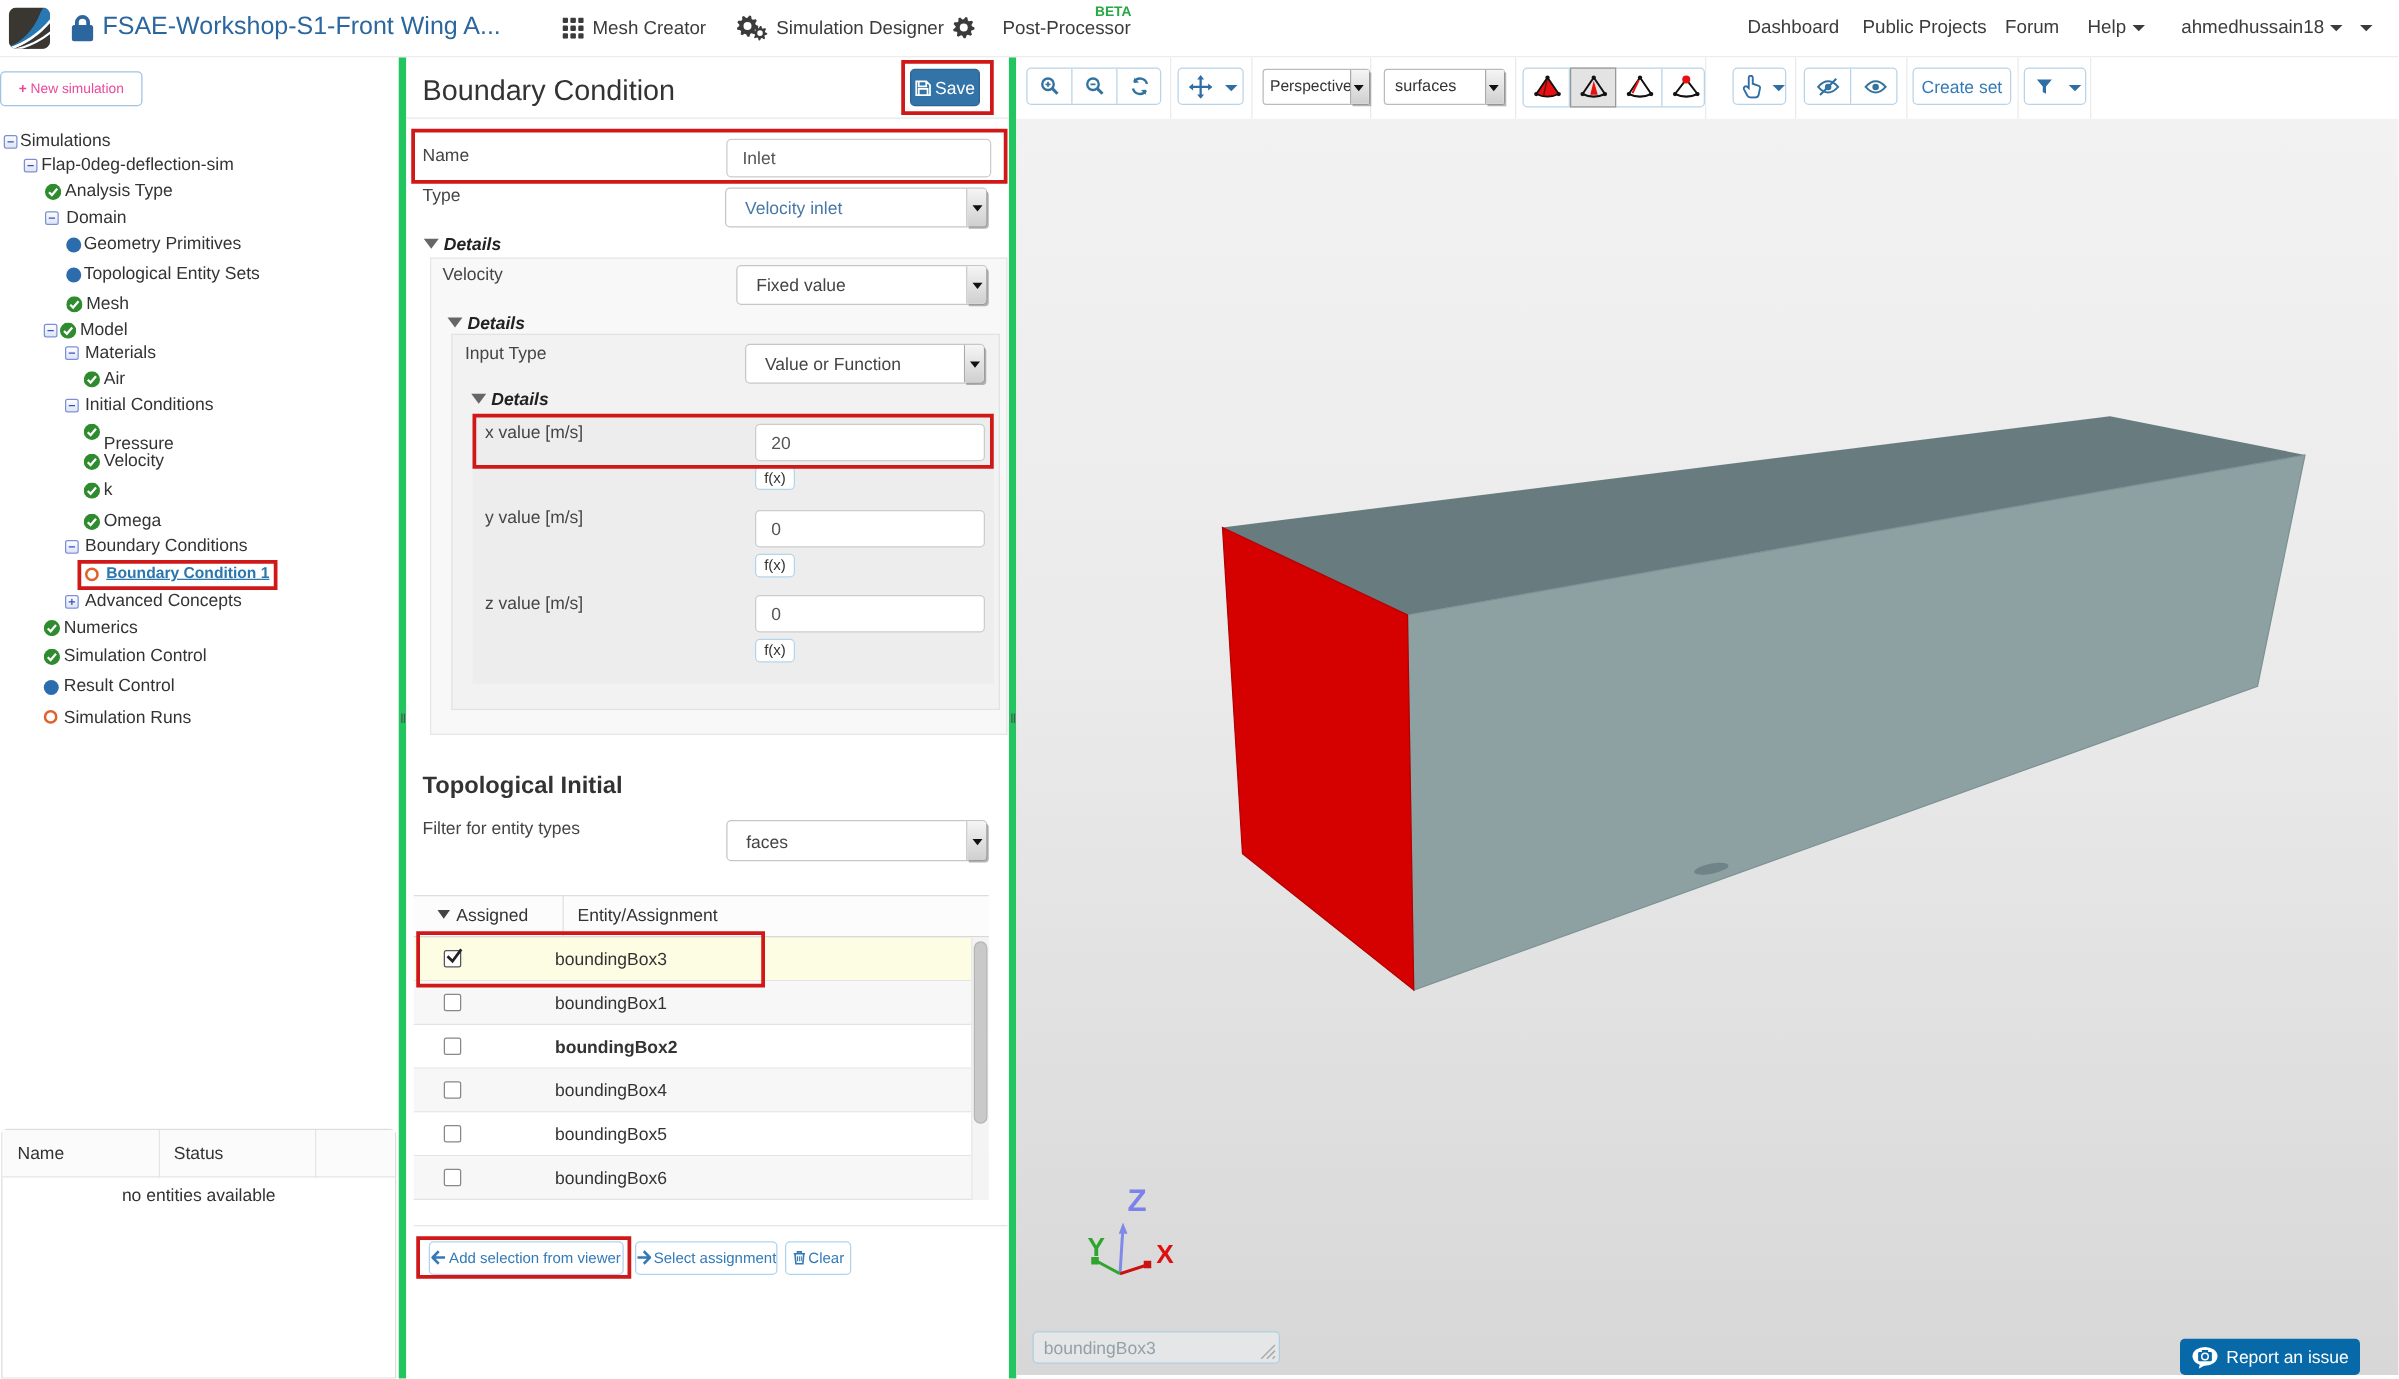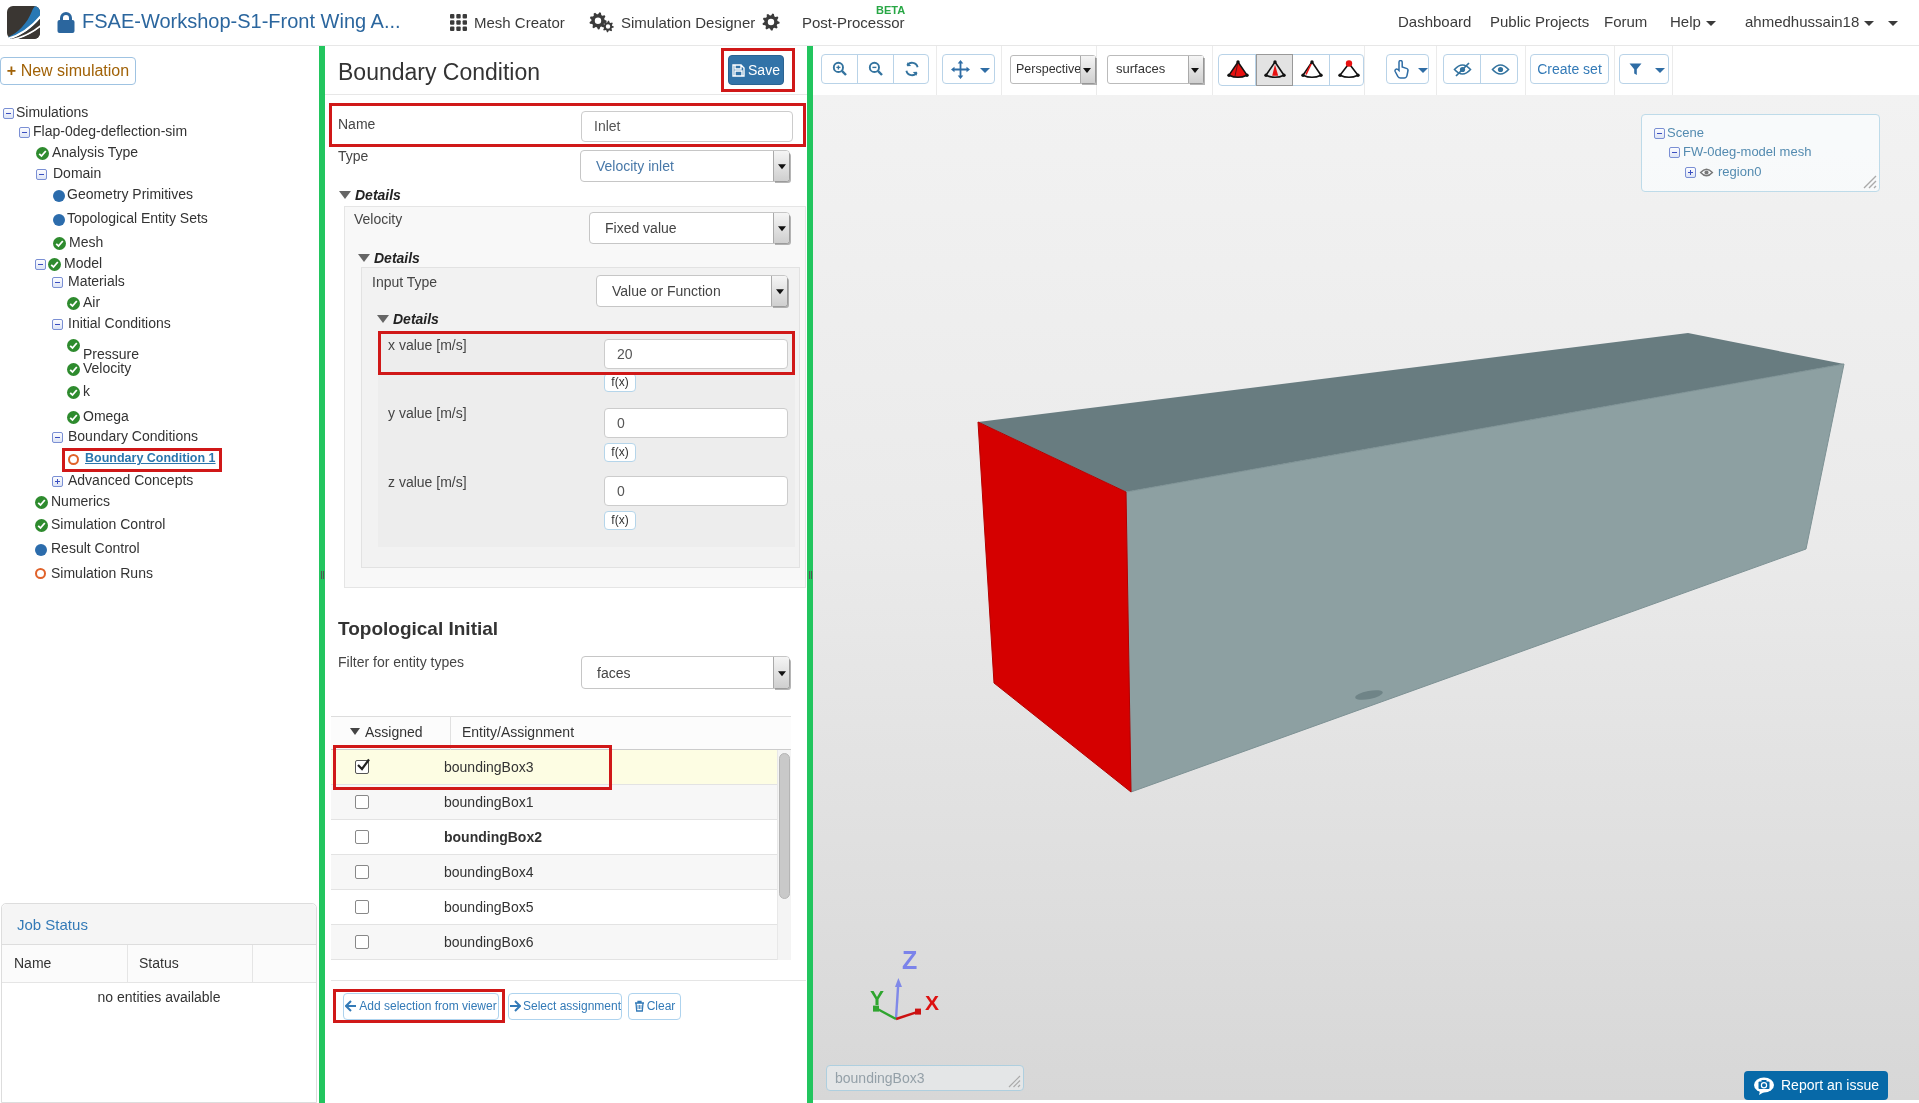--- a/index.html
+++ b/index.html
@@ -6,21 +6,21 @@
 html,body{width:1919px;height:1103px;overflow:hidden;background:#fff;}
 body{font-family:"Liberation Sans",sans-serif;color:#333;}
 .abs{position:absolute;}
 #page{position:relative;width:1919px;height:1103px;background:#fff;overflow:hidden;}
 
 #navbar{position:absolute;left:0;top:0;width:1919px;height:46px;background:#fff;border-bottom:1px solid #e7e7e7;}
 .navtxt{position:absolute;top:13px;font-size:15px;color:#3b3b3b;white-space:nowrap;}
 .caret{display:inline-block;width:0;height:0;border-left:5px solid transparent;border-right:5px solid transparent;border-top:5px solid #3b3b3b;vertical-align:middle;margin-left:5px;}
 
 #leftpanel{position:absolute;left:0;top:46px;width:319px;height:1057px;background:#fff;}
-#newsim{position:absolute;left:0px;top:11px;width:136px;height:28px;border:1px solid #9fc3e2;border-radius:4px;background:#fff;color:#a16207;font-size:16px;line-height:26px;text-align:center;}
+#newsim{position:absolute;left:0px;top:11px;width:114px;height:28px;border:1px solid #9fc3e2;border-radius:4px;background:#fff;color:#ec4899;font-size:11px;line-height:26px;text-align:center;}
 .trow{position:absolute;height:20px;font-size:14px;color:#333;white-space:nowrap;}
 .minusbox,.plusbox{position:absolute;width:11px;height:11px;border:1px solid #7a8fd4;border-radius:2px;background:linear-gradient(#fdfdff,#dde4f5);}
 .minusbox::after,.plusbox::after{content:"";position:absolute;left:2px;top:4px;width:5px;height:1px;background:#3b4fc0;}
 .plusbox::before{content:"";position:absolute;left:4px;top:2px;width:1px;height:5px;background:#3b4fc0;}
 .gcheck{position:absolute;width:13px;height:13px;}
 .bdot{position:absolute;width:12px;height:12px;border-radius:50%;background:#2c6cac;}
 .oring{position:absolute;width:11px;height:11px;border-radius:50%;border:2px solid #e0622a;background:#fff;}
 .redbox{position:absolute;border:3px solid #d01818;}
 
 #jobstatus{position:absolute;left:1px;top:857px;width:316px;height:200px;border:1px solid #ddd;border-radius:5px 5px 0 0;background:#fff;}
@@ -183,21 +183,20 @@
         <circle cx="6.5" cy="6.5" r="6.5" fill="#2e8b2e"></circle>
         <path d="M3.2,6.8 L5.5,9.0 L9.8,4.0" stroke="#fff" stroke-width="1.8" fill="none"></path>
       </svg>
   <div class="trow" style="left:51px;top:470px;">Simulation Control</div>
   <div class="bdot" style="left:35px;top:498px;"></div>
   <div class="trow" style="left:51px;top:494px;">Result Control</div>
   <div class="oring" style="left:35px;top:522px;"></div>
   <div class="trow" style="left:51px;top:519px;">Simulation Runs</div>
   <div class="redbox" style="left:62px;top:402px;width:160px;height:24px;"></div>
   <div id="jobstatus">
-    <div class="hd">Job Status</div>
     <div class="th">
           <span style="left:12px;">Name</span>
           <span style="left:137px;">Status</span>
       <div class="abs" style="left:125px;top:0;width:1px;height:38px;background:#e5e5e5;"></div>
       <div class="abs" style="left:250px;top:0;width:1px;height:38px;background:#e5e5e5;"></div>
     </div>
     <div style="text-align:center;font-size:14px;color:#333;padding-top:6px;">no entities available</div>
   </div>
 </div>
 <div class="split" style="left:319px;">
@@ -415,35 +414,20 @@
       <path d="M85.4,883 L82,892 L89,892 Z" fill="#8089e8"></path>
       <path d="M83,924 L104,917.2" stroke="#cc1111" stroke-width="2.4"></path>
       <rect x="102" y="913.6" width="6" height="6" fill="#cc1111"></rect>
       <path d="M83,924 L64.5,914" stroke="#2fa52f" stroke-width="2.4"></path>
       <rect x="60" y="910.6" width="6" height="6" fill="#2fa52f"></rect>
       <text x="89" y="874" font-size="25" font-weight="bold" fill="#7b83ea" font-family="Liberation Sans">Z</text>
       <text x="57" y="910" font-size="21" font-weight="bold" fill="#2fa52f" font-family="Liberation Sans">Y</text>
       <text x="112" y="915" font-size="21" font-weight="bold" fill="#dd1111" font-family="Liberation Sans">X</text>
     </g>
   </svg>
-  <div id="scenetree">
-    <div class="minusbox" style="left:12px;top:13px;"></div>
-    <div class="abs" style="left:25px;top:10px;">Scene</div>
-    <div class="minusbox" style="left:27px;top:32px;"></div>
-    <div class="abs" style="left:41px;top:29px;">FW-0deg-model mesh</div>
-    <div class="plusbox" style="left:43px;top:52px;"></div>
-    <svg class="abs" style="left:57px;top:52px;" width="15" height="11" viewBox="0 0 19 15">
-          <path d="M1.5,7.5 Q9.5,-1.5 17.5,7.5 Q9.5,16.5 1.5,7.5 Z" fill="none" stroke="#777" stroke-width="2"></path>
-          <circle cx="9.5" cy="7.5" r="2.8" fill="#777"></circle>
-        </svg>
-    <div class="abs" style="left:76px;top:49px;">region0</div>
-    <svg class="abs" style="right:2px;bottom:2px;" width="14" height="14" viewBox="0 0 14 14">
-          <path d="M13,1 L1,13 M13,6 L6,13 M13,11 L11,13" stroke="#aaa" stroke-width="1.4"></path>
-        </svg>
-  </div>
   <div id="bbinput">boundingBox3
     <svg class="abs" style="right:2px;bottom:2px;" width="13" height="13" viewBox="0 0 13 13">
           <path d="M12,1 L1,12 M12,5.5 L5.5,12 M12,10 L10,12" stroke="#aaa" stroke-width="1.2"></path>
         </svg>
   </div>
   <div id="reportbtn">
     <svg style="vertical-align:-5px;margin:0 6px 0 9px;" width="22" height="18" viewBox="0 0 22 18">
           <ellipse cx="11" cy="8" rx="10" ry="7.5" fill="#fff"></ellipse>
           <path d="M7,14 L6,18 L12,14.5 Z" fill="#fff"></path>
           <rect x="5.5" y="4.5" width="11" height="7.5" rx="1" fill="#0769a8"></rect>

